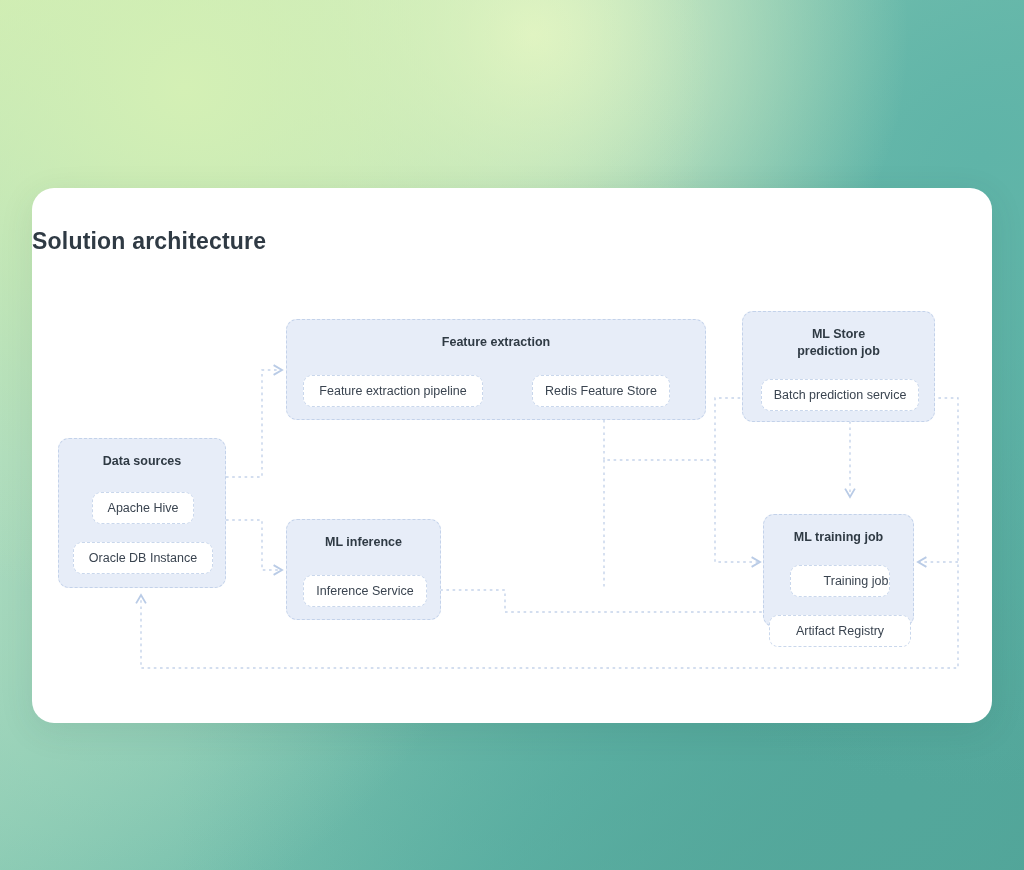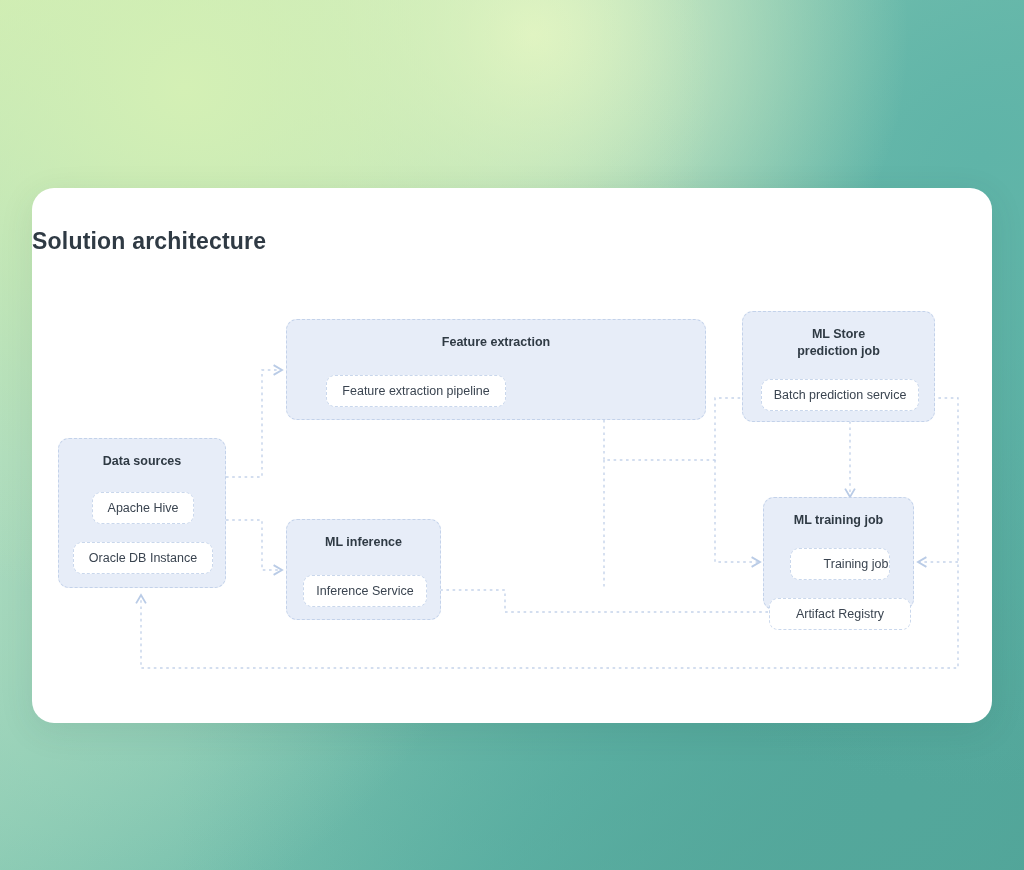--- a/index.html
+++ b/index.html
@@ -91,33 +91,34 @@
 </svg>
 
 <div class="group" style="left:58px;top:438px;width:168px;height:150px;">
   <div class="group-title">Data sources</div>
   <div class="node" style="left:33px;top:53px;width:102px;height:32px;">Apache Hive</div>
   <div class="node" style="left:14px;top:103px;width:140px;height:32px;">Oracle DB Instance</div>
 </div>
 
 <div class="group" style="left:286px;top:319px;width:420px;height:101px;">
   <div class="group-title">Feature extraction</div>
-  <div class="node" style="left:16px;top:55px;width:180px;height:32px;margin-left:23px;">Feature extraction pipeline</div>
+  <div class="node" style="left:16px;top:55px;width:180px;height:32px;">Feature extraction pipeline</div>
+  <div class="node" style="left:245px;top:55px;width:138px;height:32px;">Redis Feature Store</div>
 </div>
 
 <div class="group" style="left:286px;top:519px;width:155px;height:101px;padding-left:20px;">
   <div class="group-title">ML inference</div>
   <div class="node" style="left:16px;top:55px;width:124px;height:32px;text-align:center;">Inference Service</div>
 </div>
 
 <div class="group" style="left:742px;top:311px;width:193px;height:111px;">
   <div class="group-title">
     <span>ML Store</span><br>
     <span>prediction job</span>
   </div>
   <div class="node" style="left:18px;top:67px;width:158px;height:32px;">Batch prediction service</div>
 </div>
 
-<div class="group" style="left:763px;top:497px;width:151px;height:113px;">
+<div class="group" style="left:763px;top:514px;width:151px;height:113px;">
   <div class="group-title">ML training job</div>
   <div class="node" style="left:26px;top:50px;width:100px;height:32px;padding-left:32px;">Training job</div>
   <div class="node" style="left:5px;top:100px;width:142px;height:32px;">Artifact Registry</div>
 </div>
 
 </body></html>

